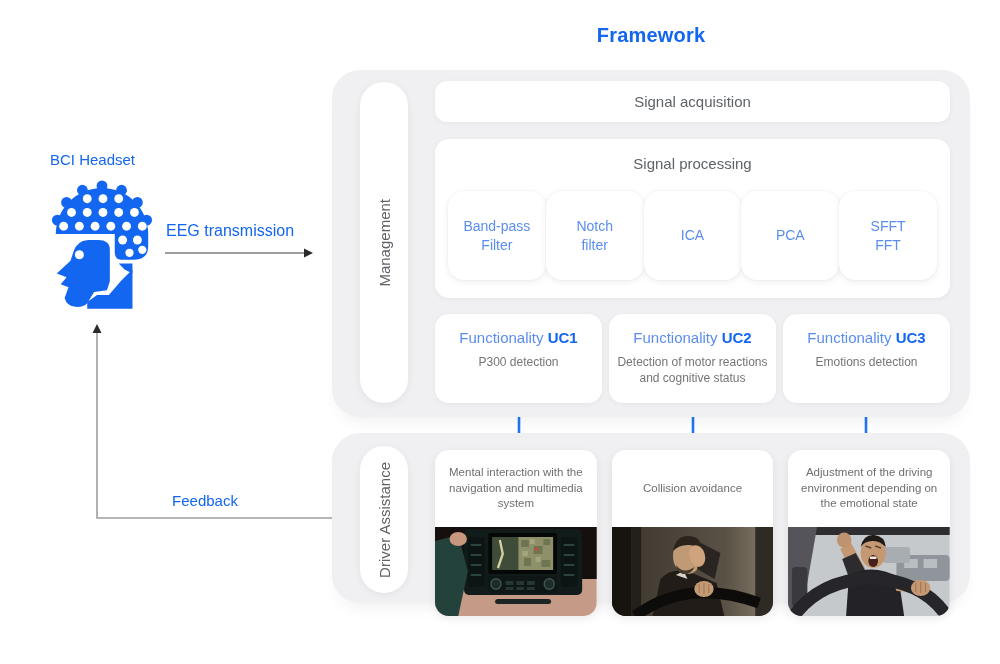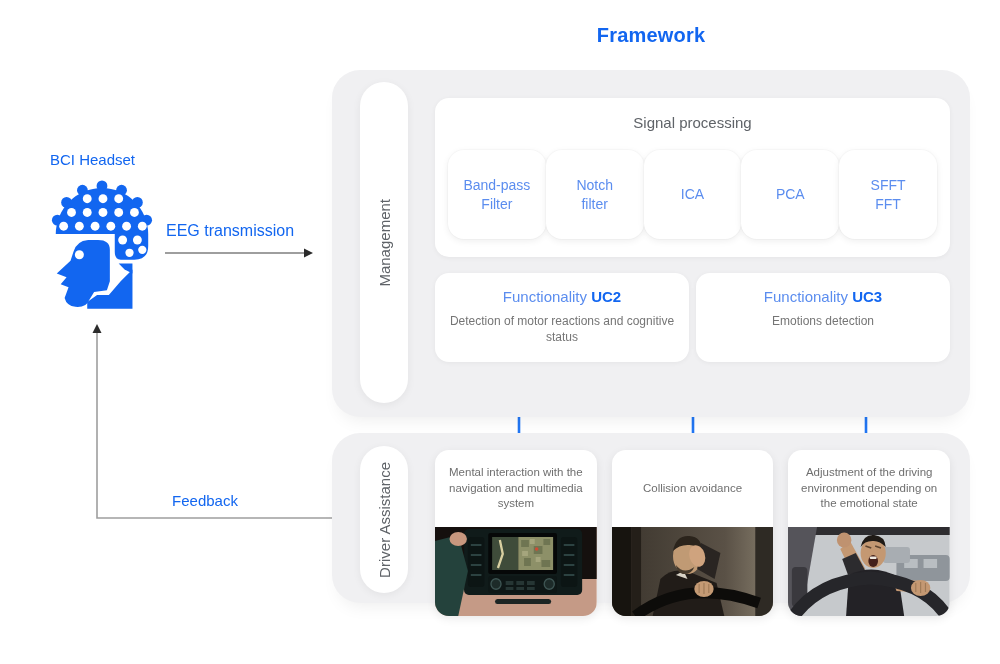--- a/index.html
+++ b/index.html
@@ -200,36 +200,44 @@
     <polygon points="860.5,451 871.5,451 866,461" stroke="none"></polygon>
   </g>
 </svg>
 
 <div class="abs section mgmt-section">
   <div class="abs pill mgmt-pill">
     <span class="pill-text">Management</span>
   </div>
 
   <div class="abs mgmt-content">
+    <div class="white-box sig-acq">Signal acquisition</div>
 
     <div class="white-box sig-proc">
       <div class="sig-proc-title">Signal processing</div>
       <div class="filters-row">
         <div class="filter-box">Band-pass
 Filter</div>
         <div class="filter-box">Notch
 filter</div>
         <div class="filter-box">ICA</div>
         <div class="filter-box">PCA</div>
         <div class="filter-box">SFFT
 FFT</div>
       </div>
     </div>
 
     <div class="func-row">
+      <div class="func-box">
+        <div class="func-title">
+          <span class="func-prefix">Functionality </span>
+          <span class="func-code">UC1</span>
+        </div>
+        <div class="func-desc">P300 detection</div>
+      </div>
       <div class="func-box">
         <div class="func-title">
           <span class="func-prefix">Functionality </span>
           <span class="func-code">UC2</span>
         </div>
         <div class="func-desc">Detection of motor reactions and cognitive status</div>
       </div>
       <div class="func-box">
         <div class="func-title">
           <span class="func-prefix">Functionality </span>

